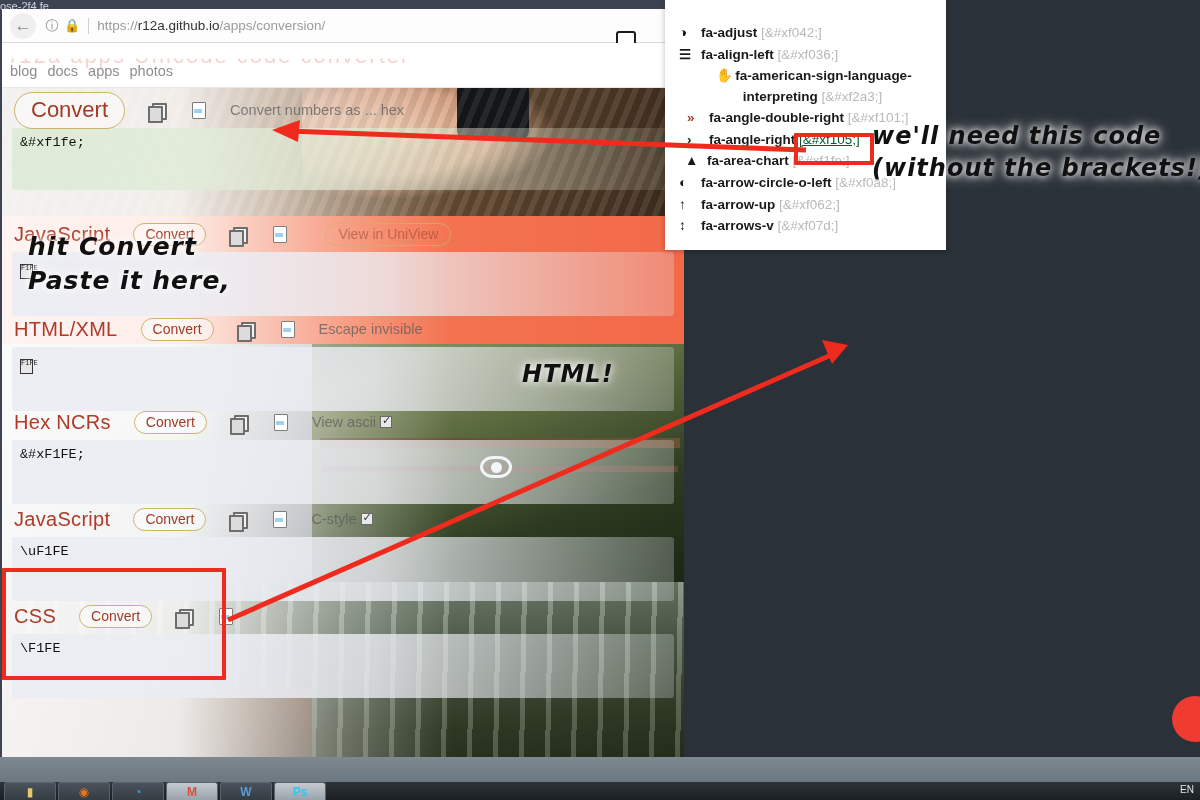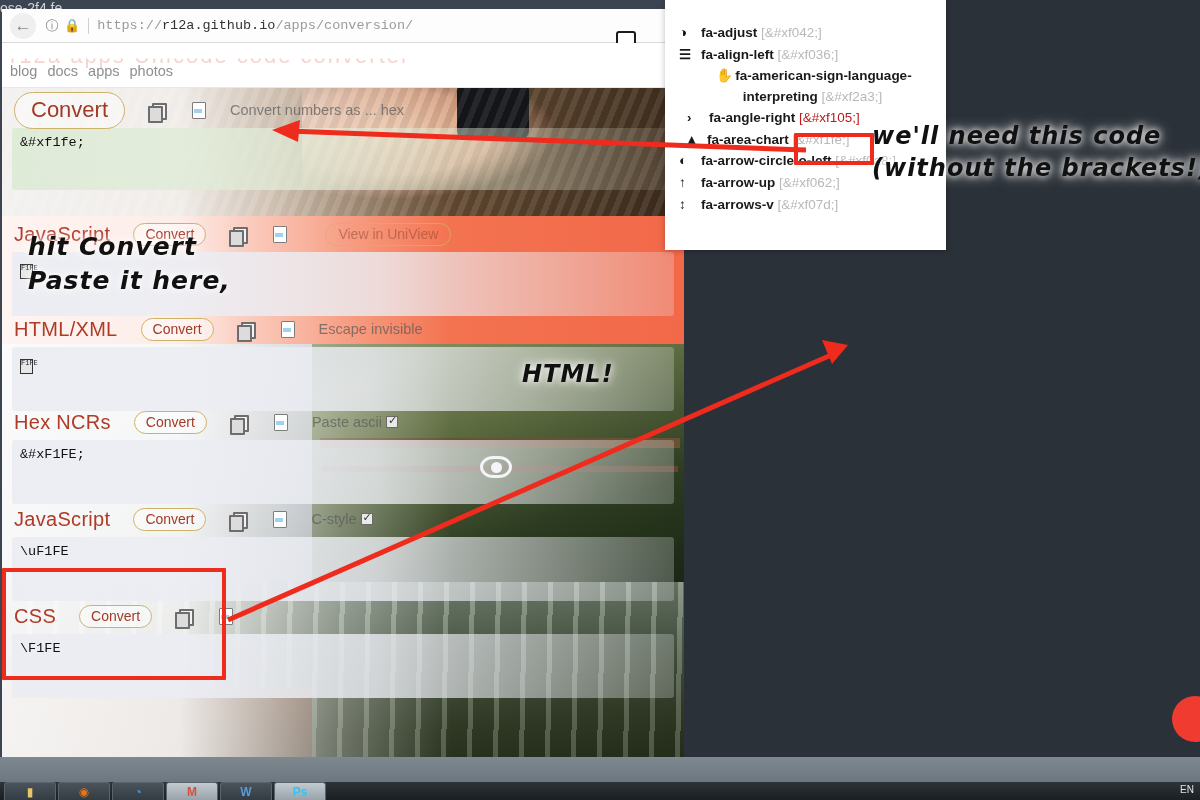--- a/index.html
+++ b/index.html
@@ -12,21 +12,21 @@
 
   
   .editor-bg {
     position: absolute; left: 684px; top: 0; width: 516px; height: 770px;
     background: #2b3138;
   }
 
   
   .win-title {
     position: absolute; left: 0; top: 0; width: 140px; height: 12px;
-    font-size: 14px; color: #ccd3d8; overflow: hidden;
+    font-size: 11px; color: #ccd3d8; overflow: hidden;
     font-family: "Liberation Sans", sans-serif;
   }
   .browser {
     position: absolute; left: 2px; top: 9px; width: 682px; height: 748px;
     background: #fff; overflow: hidden;
   }
   .urlbar {
     position: absolute; left: 0; top: 0; width: 682px; height: 34px;
     background: #fdfdfd; border-bottom: 1px solid #d8d8d8;
     display: flex; align-items: center; padding: 0 8px;
@@ -35,21 +35,21 @@
     width: 26px; height: 26px; border-radius: 50%; background: #efefef;
     display: flex; align-items: center; justify-content: center;
     color: #8a8a8a; font-size: 17px; flex: 0 0 auto;
   }
   .info-icon {
     width: 20px; text-align: center; color: #8b8b8b; font-size: 13px;
     margin-left: 6px; flex: 0 0 auto;
   }
   .lock-icon { color: #1aa260; font-size: 13px; margin-left: 2px; flex: 0 0 auto; }
   .url-sep { width: 1px; height: 16px; background: #d0d0d0; margin: 0 8px; flex: 0 0 auto; }
-  .url-text { font-size: 13.5px; color: #9b9b9b; white-space: nowrap; font-family: Liberation Mono, monospace; }
+  .url-text { font-size: 13.5px; color: #9b9b9b; white-space: nowrap; }
   .url-text b { color: #333; font-weight: 400; }
   .phone-icon {
     position: absolute; right: 48px; top: 22px; width: 20px; height: 32px;
     border: 2.5px solid #1b1b1b; border-radius: 3px; background: #fff;
   }
 
   .site-header {
     position: absolute; left: 0; top: 34px; width: 682px; height: 45px;
     background: #fff; border-bottom: 1px solid #e8e8e8; overflow: hidden;
   }
@@ -307,21 +307,21 @@
         </div>
         <div class="conv-box"><span class="glyph-box">F1FE</span></div>
       </div>
 
       <div class="conv" style="top:318px">
         <div class="conv-head">
           <div class="conv-label">Hex NCRs</div>
           <div class="btn-convert">Convert</div>
           <div class="ic ic-copy"></div>
           <div class="ic ic-file"></div>
-          <div class="hint"><span>Paste ascii</span><span class="cb"></span></div>
+          <div class="hint"><span>View ascii</span><span class="cb"></span></div>
         </div>
         <div class="conv-box"><span>&amp;#xF1FE;</span></div>
       </div>
 
       <div class="conv" style="top:415px">
         <div class="conv-head">
           <div class="conv-label">JavaScript</div>
           <div class="btn-convert">Convert</div>
           <div class="ic ic-copy"></div>
           <div class="ic ic-file"></div>
@@ -347,21 +347,22 @@
       <div class="hand-note n2">HTML!</div>
 
     </div>
   </div>
 
   <div style="position:absolute;left:665px;top:0;width:281px;height:250px;background:#fff;box-shadow:0 1px 6px rgba(0,0,0,.25);padding:6px 0 0 14px;">
     <div style="font-size:13.5px;line-height:21.6px;color:#1a1a1a;font-weight:700;margin-top:16px;">
       <div><span style="display:inline-block;width:22px;color:#111;">◑</span><span>fa-adjust</span> <span style="color:#b9b9b9;font-weight:400;">[&amp;#xf042;]</span></div>
       <div><span style="display:inline-block;width:22px;">☰</span><span>fa-align-left</span> <span style="color:#b9b9b9;font-weight:400;">[&amp;#xf036;]</span></div>
       <div style="line-height:21px;text-align:center;"><span style="display:inline-block;width:22px;">✋</span><span>fa-american-sign-language-interpreting</span> <span style="color:#b9b9b9;font-weight:400;">[&amp;#xf2a3;]</span></div>
-      <div style="padding-left:8px;"><span style="display:inline-block;width:22px;">›</span><span>fa-angle-right</span> <span style="color:#b91c1c;font-weight:400;">[&amp;#xf105;]</span></div>
+      <div style="padding-left:8px;"><span style="display:inline-block;width:22px;color:#b03a28;">»</span><span>fa-angle-double-right</span> <span style="color:#b9b9b9;font-weight:400;">[&amp;#xf101;]</span></div>
+      <div style="padding-left:8px;"><span style="display:inline-block;width:22px;">›</span><span>fa-angle-right</span> <span style="color:#14532d;font-weight:400;text-decoration:underline;">[&amp;#xf105;]</span></div>
       <div style="padding-left:6px;"><span style="display:inline-block;width:22px;">▲</span><span>fa-area-chart</span> <span style="color:#b9b9b9;font-weight:400;">[&amp;#xf1fe;]</span></div>
       <div><span style="display:inline-block;width:22px;">◐</span><span>fa-arrow-circle-o-left</span> <span style="color:#b9b9b9;font-weight:400;">[&amp;#xf0a8;]</span></div>
       <div><span style="display:inline-block;width:22px;">↑</span><span>fa-arrow-up</span> <span style="color:#b9b9b9;font-weight:400;">[&amp;#xf062;]</span></div>
       <div><span style="display:inline-block;width:22px;">↕</span><span>fa-arrows-v</span> <span style="color:#b9b9b9;font-weight:400;">[&amp;#xf07d;]</span></div>
     </div>
   </div>
 
   <div class="hand-note n4">
     <div>we'll need this code</div>
     <div>(without the brackets!)</div>

